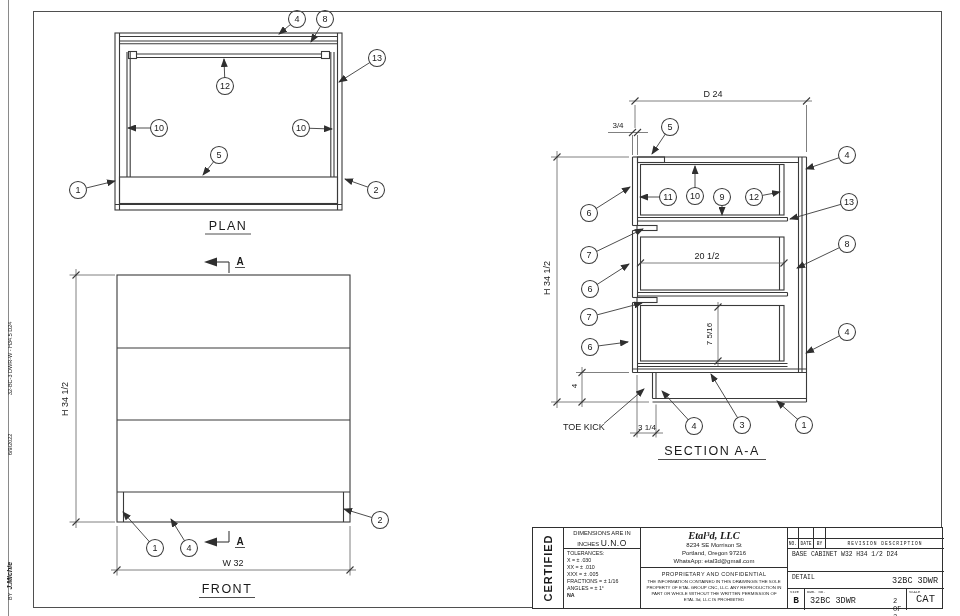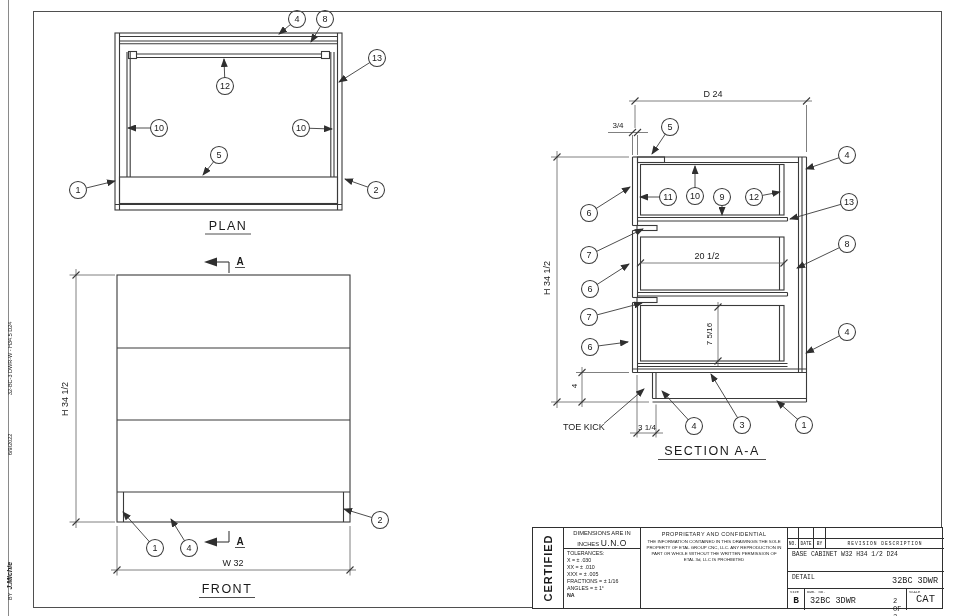--- a/index.html
+++ b/index.html
@@ -423,20 +423,26 @@
         <div>X = ± .030</div>
         <div>XX = ± .010</div>
         <div>XXX = ± .005</div>
         <div>FRACTIONS = ± 1/16</div>
         <div>ANGLES = ± 1°</div>
         <div class="na">NA</div>
       </div>
     </div>
 
     <div class="tb-cell tb-company">
+      <div class="tb-co-top">
+        <div class="co-name">Etal³d, LLC</div>
+        <div class="co-line">8234 SE Morrison St</div>
+        <div class="co-line">Portland, Oregon 97216</div>
+        <div class="co-line">WhatsApp: etal3d@gmail.com</div>
+      </div>
       <div class="tb-co-bottom">
         <div class="prop-title">PROPRIETARY AND CONFIDENTIAL</div>
         <div class="prop-body">THE INFORMATION CONTAINED IN THIS DRAWINGIS THE SOLE PROPERTY OF ETAL GROUP CNC, LLC. ANY REPRODUCTION IN PART OR WHOLE WITHOUT THE WRITTEN PERMISSION OF ETAL 3d, LLC IS PROHIBITED</div>
       </div>
     </div>
 
     <div class="tb-cell tb-right">
       <div class="rev-blank">
         <div style="display:flex;height:100%;">
           <div class="rev-col rc-no"></div>

